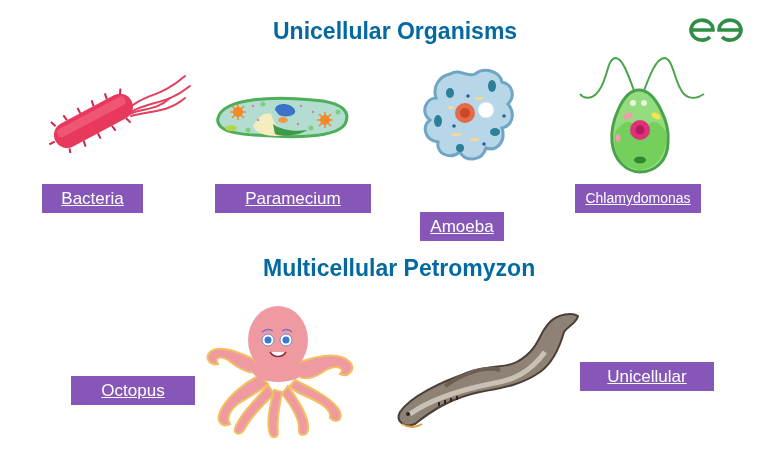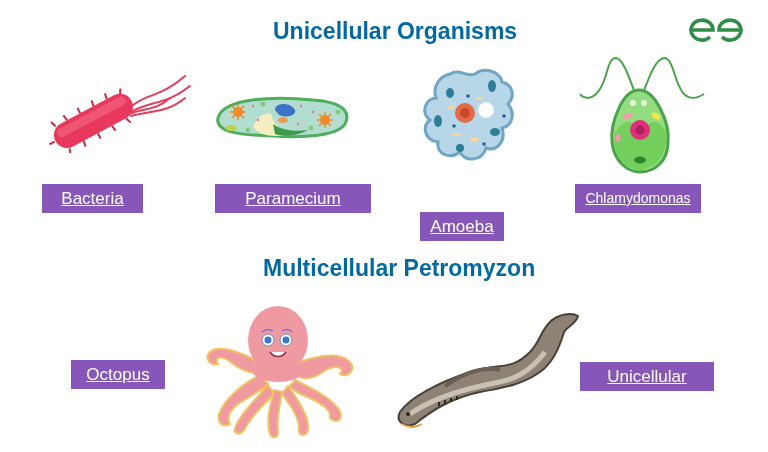--- a/index.html
+++ b/index.html
@@ -148,21 +148,21 @@
   <g fill="#3c78d0">
       <circle cx="68" cy="40" r="3.5"></circle>
       <circle cx="86" cy="40" r="3.5"></circle>
     </g>
   <path d="M70 52 C 74 58, 82 58, 86 52" fill="#ffffff" stroke="#8a2a3a" stroke-width="1.5"></path>
   <g fill="none" stroke="#7a6ad0" stroke-width="1.5">
       <path d="M62 32 C 66 29, 70 29, 73 31"></path>
       <path d="M82 31 C 85 29, 89 29, 92 32"></path>
     </g>
 </svg>
-<div class="label" style="left:71px; top:360px; width:94px;">Octopus</div>
+<div class="label" style="left:71px; top:376px; width:124px;">Octopus</div>
 
 <svg class="pic" style="left:390px; top:302px;" width="195" height="130" viewBox="0 0 195 130">
   <path d="M10 110 C 20 95, 50 80, 80 70 C 110 60, 120 70, 140 50 C 150 40, 150 30, 160 20 C 168 12, 182 10, 188 14 C 186 22, 178 24, 174 30 C 170 44, 164 60, 150 70 C 130 84, 110 86, 90 90 C 60 96, 40 110, 25 122 C 15 126, 5 120, 10 110 Z" fill="#8d8275" stroke="#4a4038" stroke-width="2"></path>
   <path d="M20 112 C 40 98, 70 88, 100 82 C 125 78, 140 70, 155 50" fill="none" stroke="#c9c1b5" stroke-width="5"></path>
   <path d="M55 84 C 75 70, 95 64, 110 68" fill="none" stroke="#6a5f52" stroke-width="4"></path>
   <g fill="#2d2620">
       <circle cx="18" cy="112" r="2"></circle>
       <rect x="48" y="100" width="2" height="4"></rect>
       <rect x="54" y="98" width="2" height="4"></rect>
       <rect x="60" y="96" width="2" height="4"></rect>

